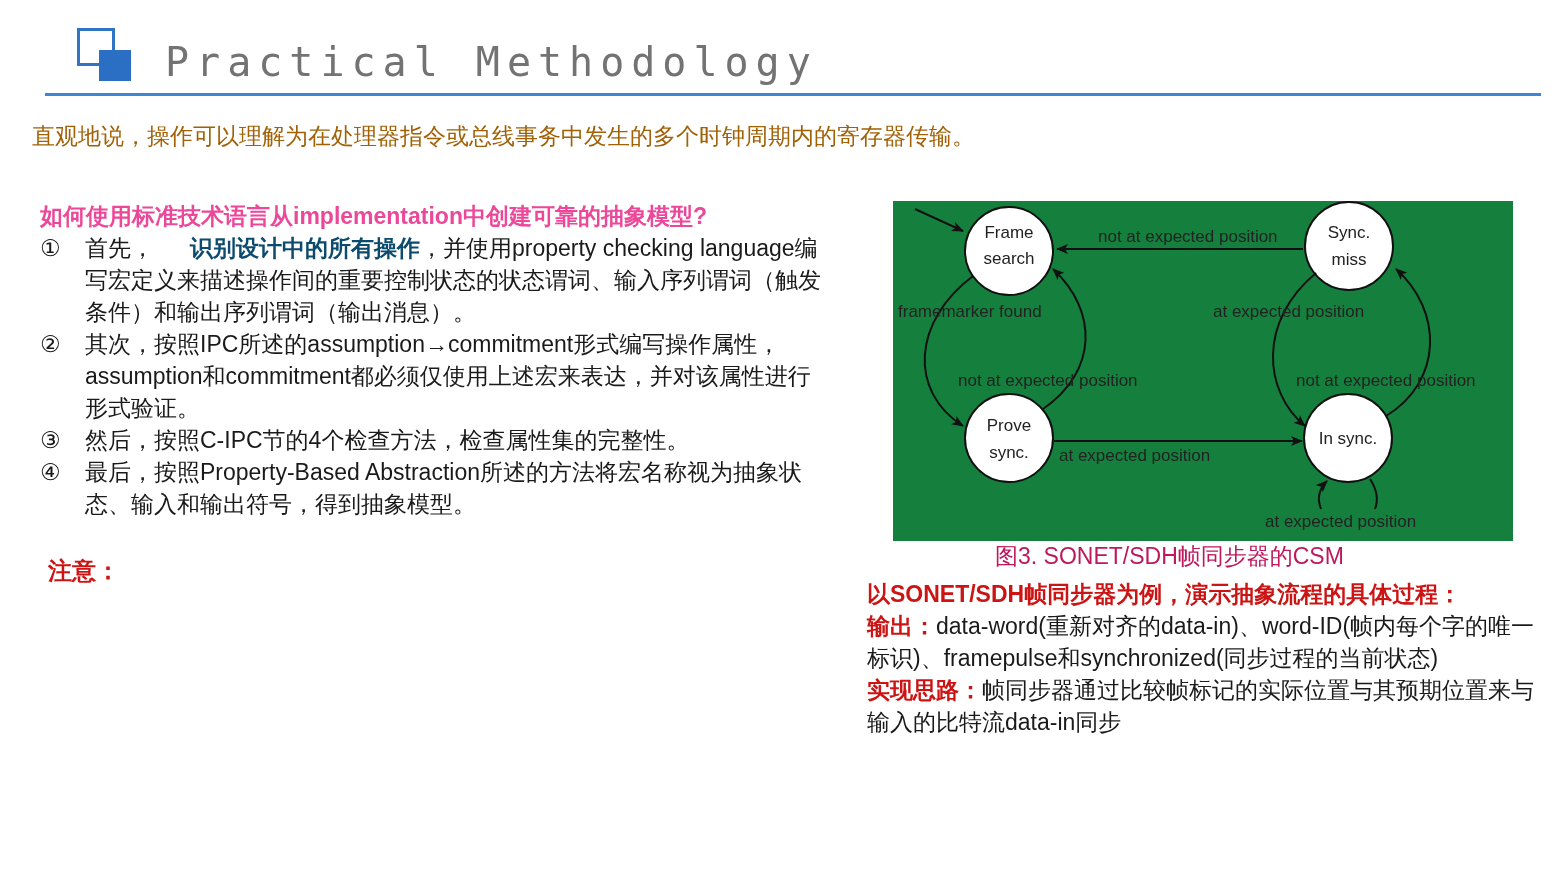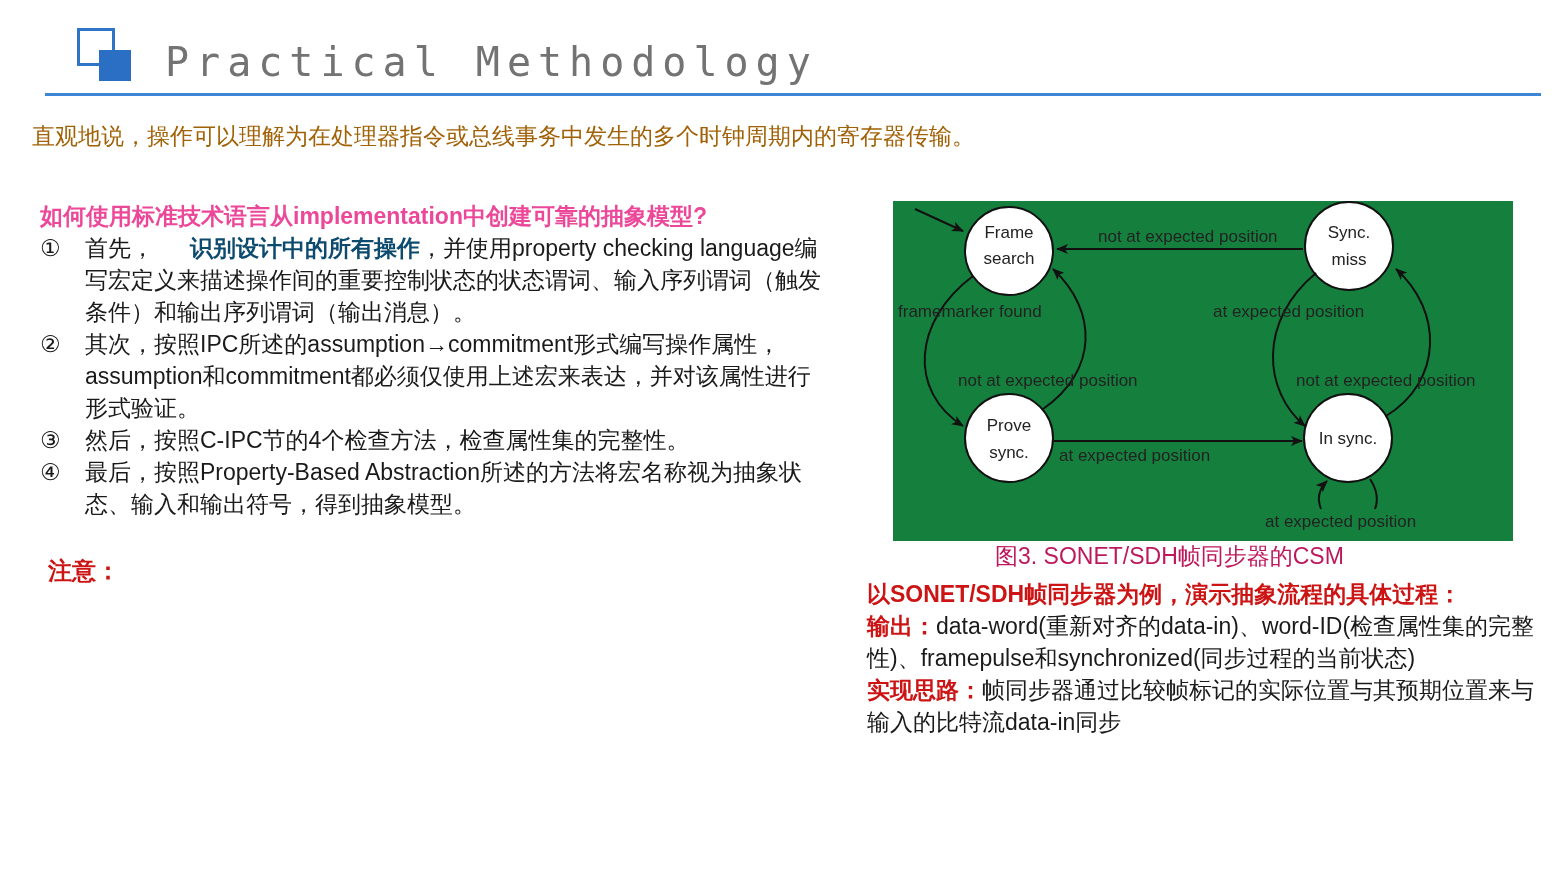--- a/index.html
+++ b/index.html
@@ -124,15 +124,15 @@
 
     <path d="M 477,278 C 485,290 485,300 482,308" fill="none" stroke="#111" stroke-width="2"></path>
     <path d="M 428,308 C 424,298 426,288 434,280" fill="none" stroke="#111" stroke-width="2" marker-end="url(#arr)"></path>
     <text x="372" y="326">at expected position</text>
   </svg>
 </div>
 <div class="caption">图3. SONET/SDH帧同步器的CSM</div>
 
 <div class="right">
   <div class="ex-title">以SONET/SDH帧同步器为例，演示抽象流程的具体过程：</div>
-  <div><span class="label">输出：</span><span>data-word(重新对齐的data-in)、word-ID(检查属性集的完整性)、framepulse和synchronized(同步过程的当前状态)</span></div>
+  <div><span class="label">输出：</span><span>data-word(重新对齐的data-in)、word-ID(帧内每个字的唯一标识)、framepulse和synchronized(同步过程的当前状态)</span></div>
   <div><span class="label">实现思路：</span><span>帧同步器通过比较帧标记的实际位置与其预期位置来与输入的比特流data-in同步</span></div>
 </div>
 
 </body></html>

